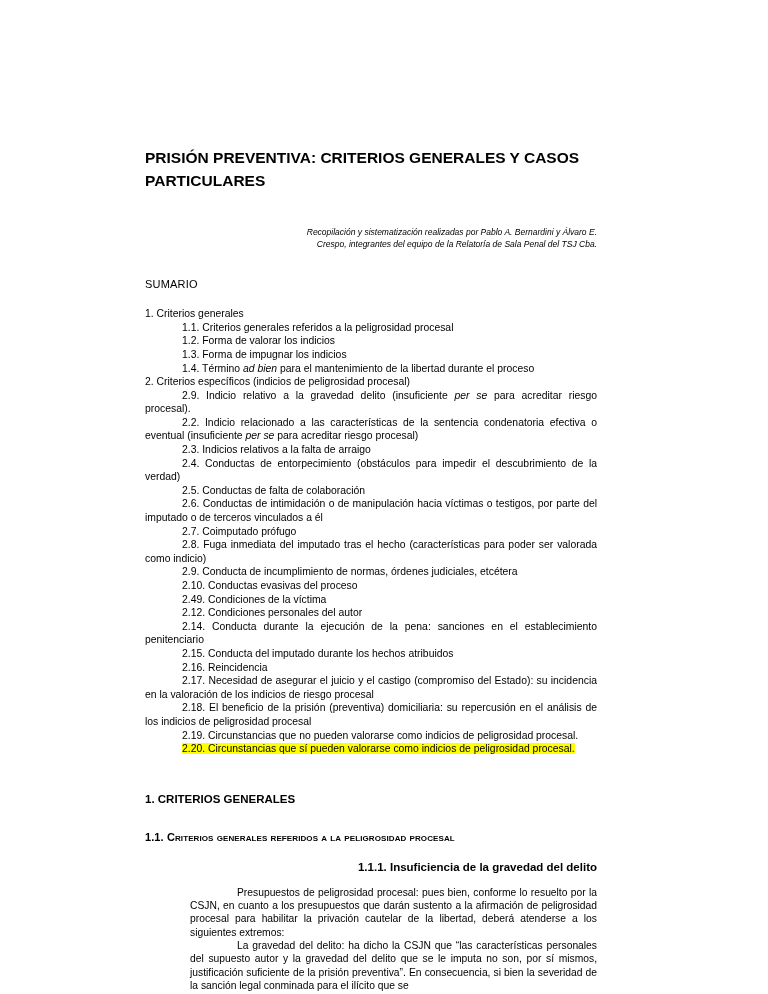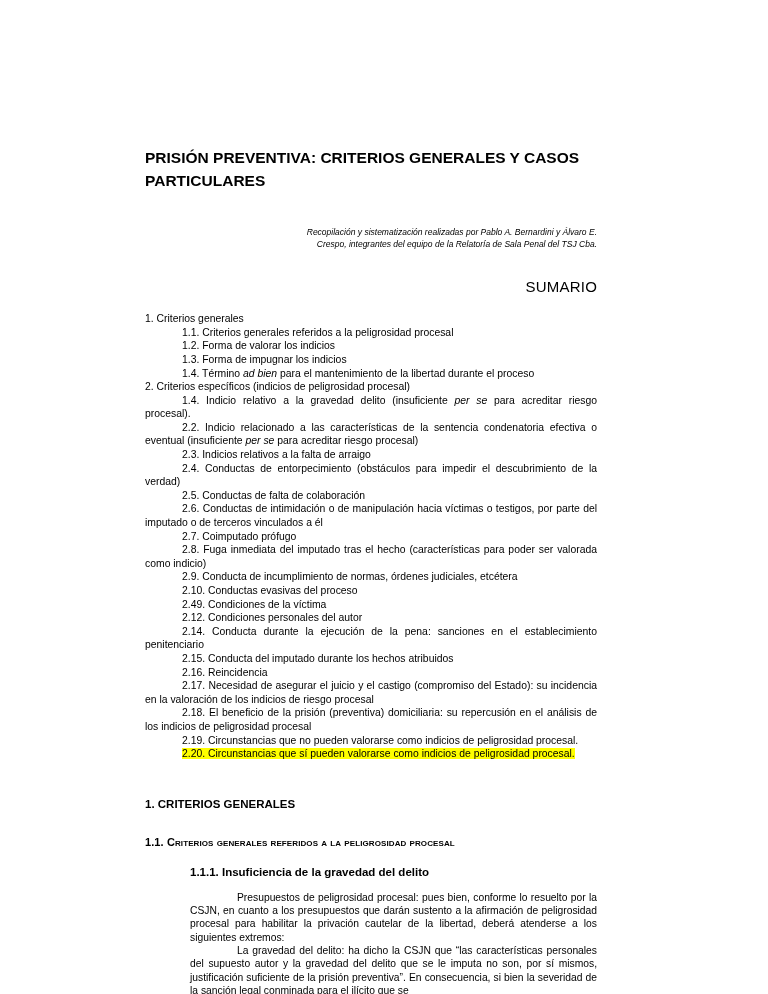--- a/index.html
+++ b/index.html
@@ -22,23 +22,22 @@
   }
   .attribution {
     margin-top: 33px;
     text-align: right;
     font-style: italic;
     font-size: 8.5px;
     line-height: 1.45;
   }
   .sumario {
     margin-top: 28px;
-    font-size: 15px;
+    font-size: 11px;
     letter-spacing: 0.2px;
-    text-align: right;
   }
   .toc { margin-top: 17px; }
   .toc p.toc-item {
     font-size: 10.4px;
     line-height: 13.6px;
     text-align: justify;
   }
   .toc p.toc-item.lvl1 { text-indent: 37px; }
   .it { font-style: italic; }
   .h1 {
@@ -51,20 +50,21 @@
     font-size: 11px;
     font-weight: bold;
     font-variant: small-caps;
     letter-spacing: 0.1px;
   }
   .h3 {
     margin-top: 18px;
     margin-left: 45px;
     font-size: 11.5px;
     font-weight: bold;
+    text-align: right;
   }
   .body-text { margin-top: 13px; margin-left: 45px; }
   .body-text p {
     font-size: 10.3px;
     line-height: 13.3px;
     text-align: justify;
     text-indent: 47px;
   }
 </style>
 </head>
@@ -81,21 +81,21 @@
 
   <div class="sumario">SUMARIO</div>
 
   <div class="toc" id="toc">
       <p class="toc-item"><span><span>1. Criterios generales</span></span></p>
       <p class="toc-item lvl1"><span><span>1.1. Criterios generales referidos a la peligrosidad procesal</span></span></p>
       <p class="toc-item lvl1"><span><span>1.2. Forma de valorar los indicios</span></span></p>
       <p class="toc-item lvl1"><span><span>1.3. Forma de impugnar los indicios</span></span></p>
       <p class="toc-item lvl1"><span><span>1.4. Término </span><span class="it">ad bien</span><span> para el mantenimiento de la libertad durante el proceso</span></span></p>
       <p class="toc-item"><span><span>2. Criterios específicos (indicios de peligrosidad procesal)</span></span></p>
-      <p class="toc-item lvl1"><span><span>1.4. Indicio relativo a la gravedad delito (insuficiente </span><span class="it">per se</span><span> para acreditar riesgo procesal).</span></span></p>
+      <p class="toc-item lvl1"><span><span>2.9. Indicio relativo a la gravedad delito (insuficiente </span><span class="it">per se</span><span> para acreditar riesgo procesal).</span></span></p>
       <p class="toc-item lvl1"><span><span>2.2. Indicio relacionado a las características de la sentencia condenatoria efectiva o eventual (insuficiente </span><span class="it">per se</span><span> para acreditar riesgo procesal)</span></span></p>
       <p class="toc-item lvl1"><span><span>2.3. Indicios relativos a la falta de arraigo</span></span></p>
       <p class="toc-item lvl1"><span><span>2.4. Conductas de entorpecimiento (obstáculos para impedir el descubrimiento de la verdad)</span></span></p>
       <p class="toc-item lvl1"><span><span>2.5. Conductas de falta de colaboración</span></span></p>
       <p class="toc-item lvl1"><span><span>2.6. Conductas de intimidación o de manipulación hacia víctimas o testigos, por parte del imputado o de terceros vinculados a él</span></span></p>
       <p class="toc-item lvl1"><span><span>2.7. Coimputado prófugo</span></span></p>
       <p class="toc-item lvl1"><span><span>2.8. Fuga inmediata del imputado tras el hecho (características para poder ser valorada como indicio)</span></span></p>
       <p class="toc-item lvl1"><span><span>2.9. Conducta de incumplimiento de normas, órdenes judiciales, etcétera</span></span></p>
       <p class="toc-item lvl1"><span><span>2.10. Conductas evasivas del proceso</span></span></p>
       <p class="toc-item lvl1"><span><span>2.49. Condiciones de la víctima</span></span></p>

